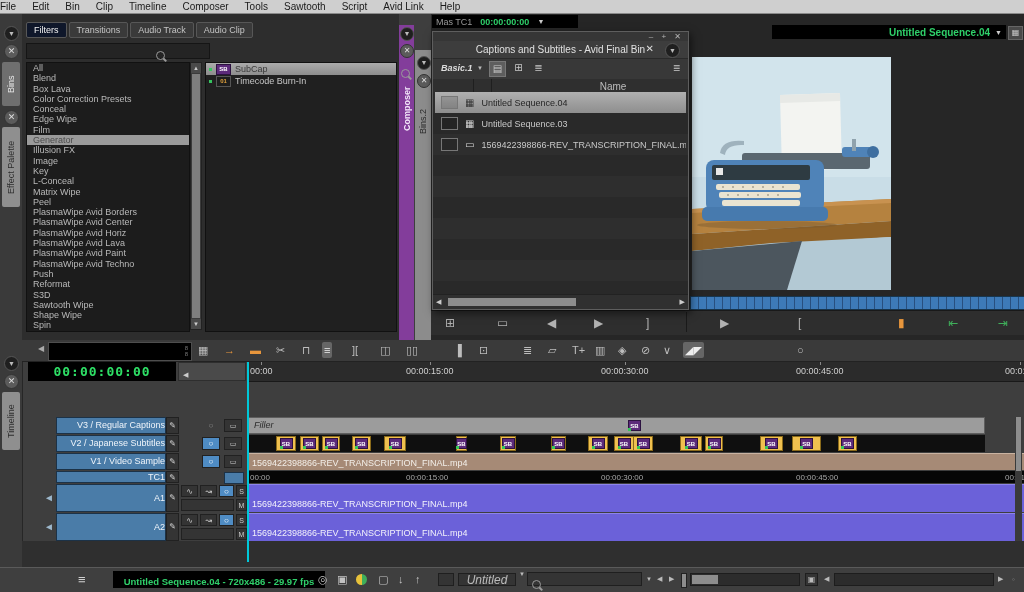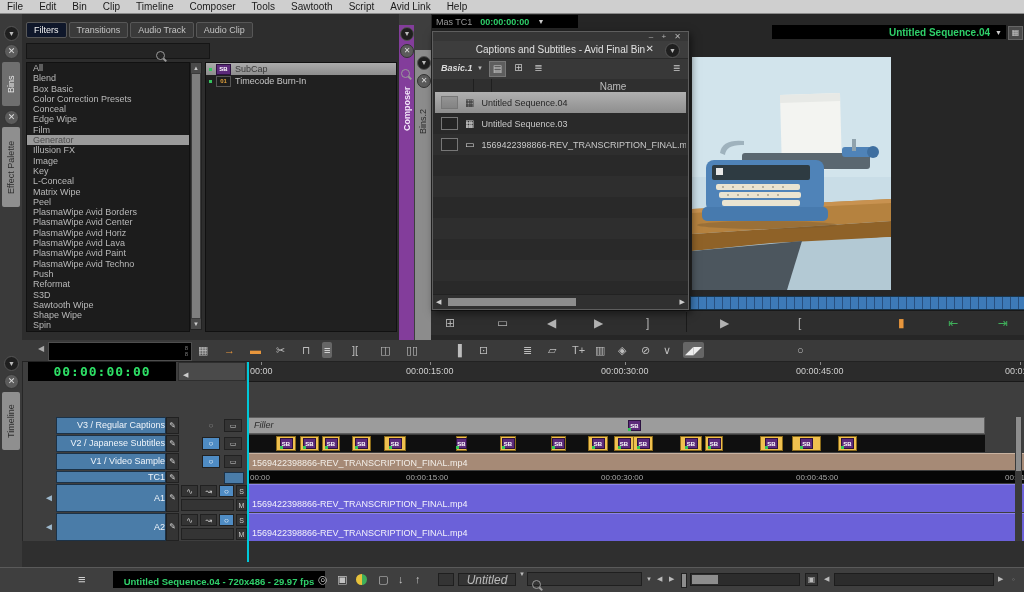--- a/index.html
+++ b/index.html
@@ -1,21 +1,21 @@
 <!DOCTYPE html>
 <html><head>
 <meta charset="utf-8">
 <style>
   html,body{margin:0;padding:0;background:#222;}
   #app{position:relative;width:1024px;height:592px;background:#3e3e3e;
        font-family:"Liberation Sans","DejaVu Sans",sans-serif;overflow:hidden;color:#c8c8c8;}
   .abs{position:absolute;}
   
   .menubar{left:0;top:0;width:1024px;height:14px;background:#cfcfcf;display:flex;align-items:center;
-           padding-left:7px;gap:16px;box-sizing:border-box;border-bottom:1px solid #8a8a8a;}
+           padding-left:0;gap:16px;box-sizing:border-box;border-bottom:1px solid #8a8a8a;}
   .mi{font-size:10px;color:#1a1a1a;white-space:nowrap;}
   
   .sidebar{left:0;top:14px;width:22px;height:578px;background:#3a3a3a;border-right:1px solid #262626;}
   .circbtn{width:13px;height:13px;border-radius:50%;background:#1f1f1f;border:1px solid #555;
            color:#bbb;font-size:7px;line-height:13px;text-align:center;}
   .xbtn{width:13px;height:13px;border-radius:50%;background:#5b5b5b;border:1px solid #333;
         color:#ddd;font-size:9px;line-height:12px;text-align:center;font-weight:bold;}
   .vtab{writing-mode:vertical-rl;transform:rotate(180deg);font-size:9px;color:#e6e6e6;
         text-align:center;border-radius:2px;}
   
@@ -140,21 +140,21 @@
         <div class="fxtab">Transitions</div>
         <div class="fxtab">Audio Track</div>
         <div class="fxtab">Audio Clip</div>
       </div>
     <div class="abs searchbox"></div>
     <span class="abs mag" style="left:134px;top:32px;"></span>
     <div class="abs catlist">
 
     <div class="catrow">All</div>
         <div class="catrow">Blend</div>
-        <div class="catrow">Box Basic</div>
+        <div class="catrow">Box Lava</div>
         <div class="catrow">Color Correction Presets</div>
         <div class="catrow">Conceal</div>
         <div class="catrow">Edge Wipe</div>
         <div class="catrow">Film</div>
         <div class="catrow selected">Generator</div>
         <div class="catrow">Illusion FX</div>
         <div class="catrow">Image</div>
         <div class="catrow">Key</div>
         <div class="catrow">L-Conceal</div>
         <div class="catrow">Matrix Wipe</div>

